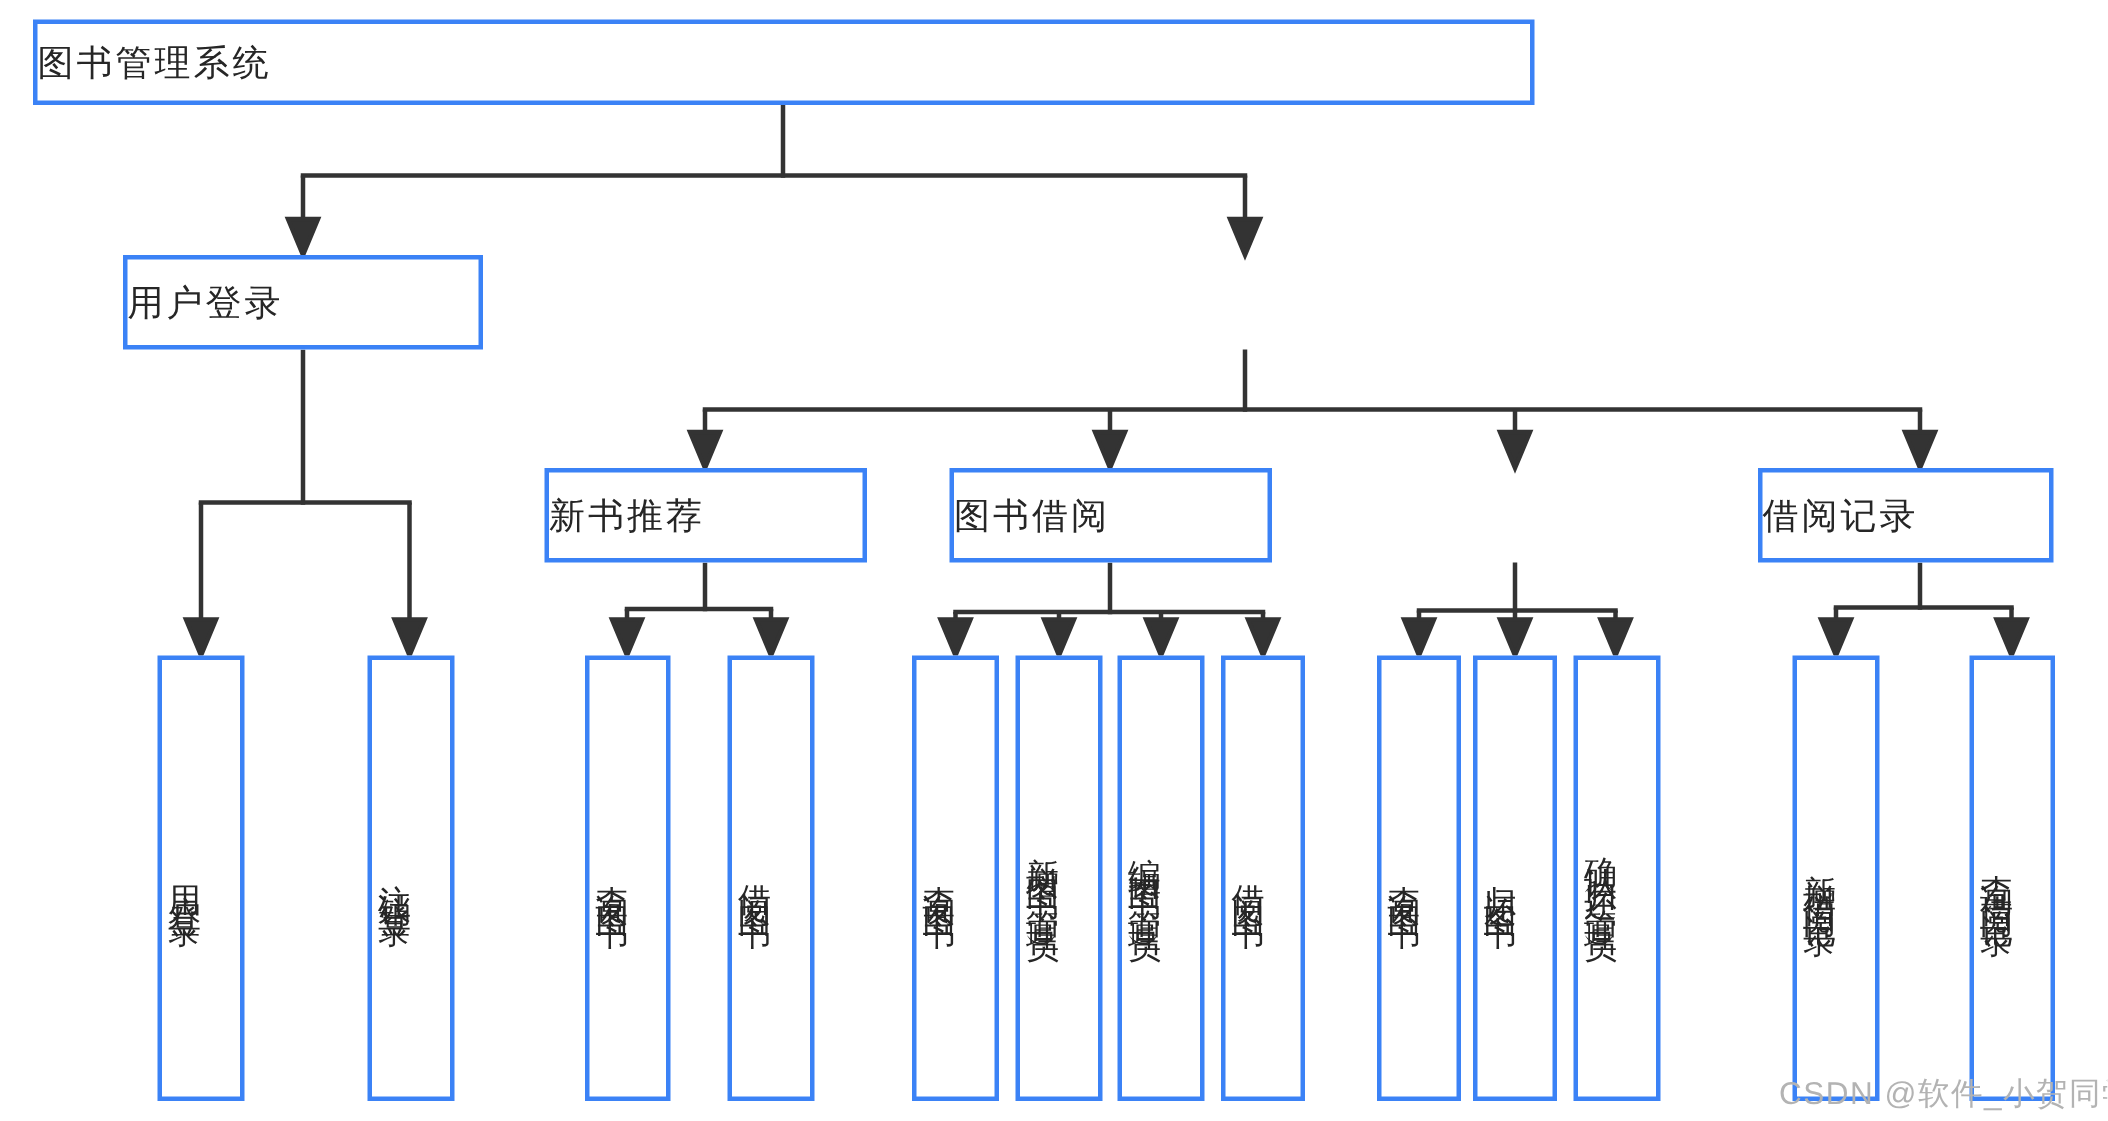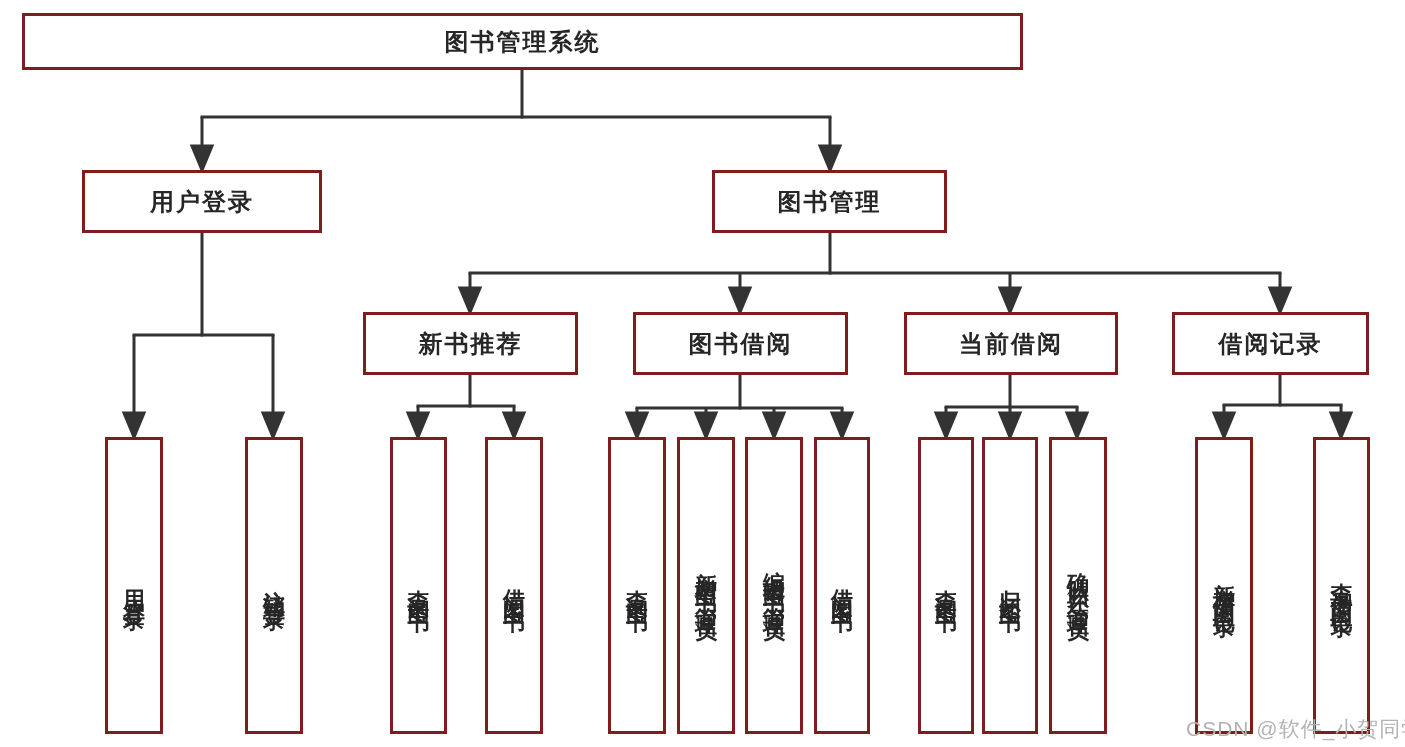--- a/index.html
+++ b/index.html
@@ -4,24 +4,23 @@
 <style>
   html,body { margin:0; padding:0; background:#ffffff; }
   .stage {
     position:relative; width:1405px; height:747px; background:#ffffff;
     font-family:"Liberation Sans","DejaVu Sans",sans-serif; color:#262626;
     overflow:hidden;
   }
   svg.connectors { position:absolute; left:0; top:0; }
   .box {
     position:absolute; box-sizing:border-box;
-    border:3px solid #7f1d1d; background:#ffffff;
-    display:flex; align-items:center; justify-content:center;
+    border:3px solid #3b82f6; background:#ffffff;
+    display:flex; align-items:center; justify-content:flex-start;
     z-index:2;
-    font-weight:bold;
   }
   .hlabel { font-size:24px; letter-spacing:2px; white-space:nowrap; }
   .leaf { top:437px; width:58px; height:297px; }
   .vlabel {
     writing-mode:vertical-rl; font-size:22px; letter-spacing:7px;
     white-space:nowrap;
   }
   .watermark {
     position:absolute; left:1186px; top:715px; z-index:5;
     font-size:21px; letter-spacing:1px; color:#b3b3b3; white-space:nowrap;
@@ -96,32 +95,26 @@
     </g>
   </svg>
 
   <div class="box" style="left:22px;top:13px;width:1001px;height:57px">
     <span class="hlabel">图书管理系统</span>
   </div>
 
   <div class="box" style="left:82px;top:170px;width:240px;height:63px">
     <span class="hlabel">用户登录</span>
   </div>
-  <div class="box" style="left:712px;top:170px;width:235px;height:63px">
-    <span class="hlabel">图书管理</span>
-  </div>
 
   <div class="box" style="left:633px;top:312px;width:215px;height:63px">
     <span class="hlabel">图书借阅</span>
   </div>
   <div class="box" style="left:363px;top:312px;width:215px;height:63px">
     <span class="hlabel">新书推荐</span>
-  </div>
-  <div class="box" style="left:904px;top:312px;width:214px;height:63px">
-    <span class="hlabel">当前借阅</span>
   </div>
   <div class="box" style="left:1172px;top:312px;width:197px;height:63px">
     <span class="hlabel">借阅记录</span>
   </div>
 
   <div class="box leaf" style="left:105px">
     <span class="vlabel">用户登录</span>
   </div>
   <div class="box leaf" style="left:245px">
     <span class="vlabel">注销登录</span>

